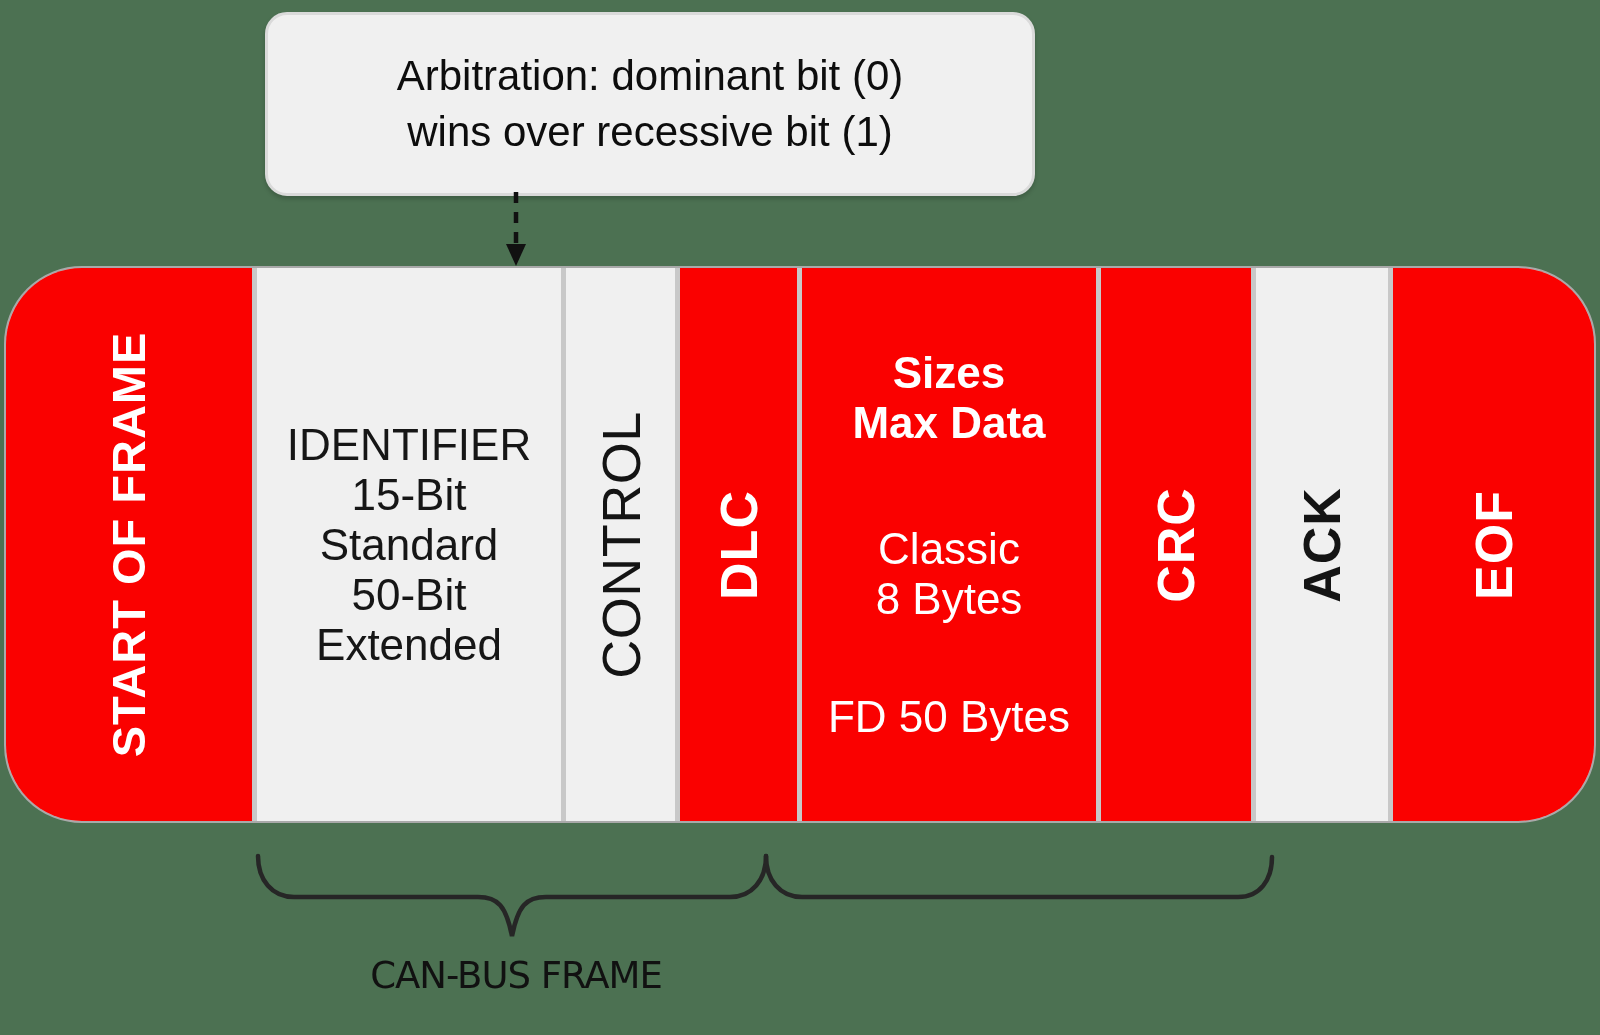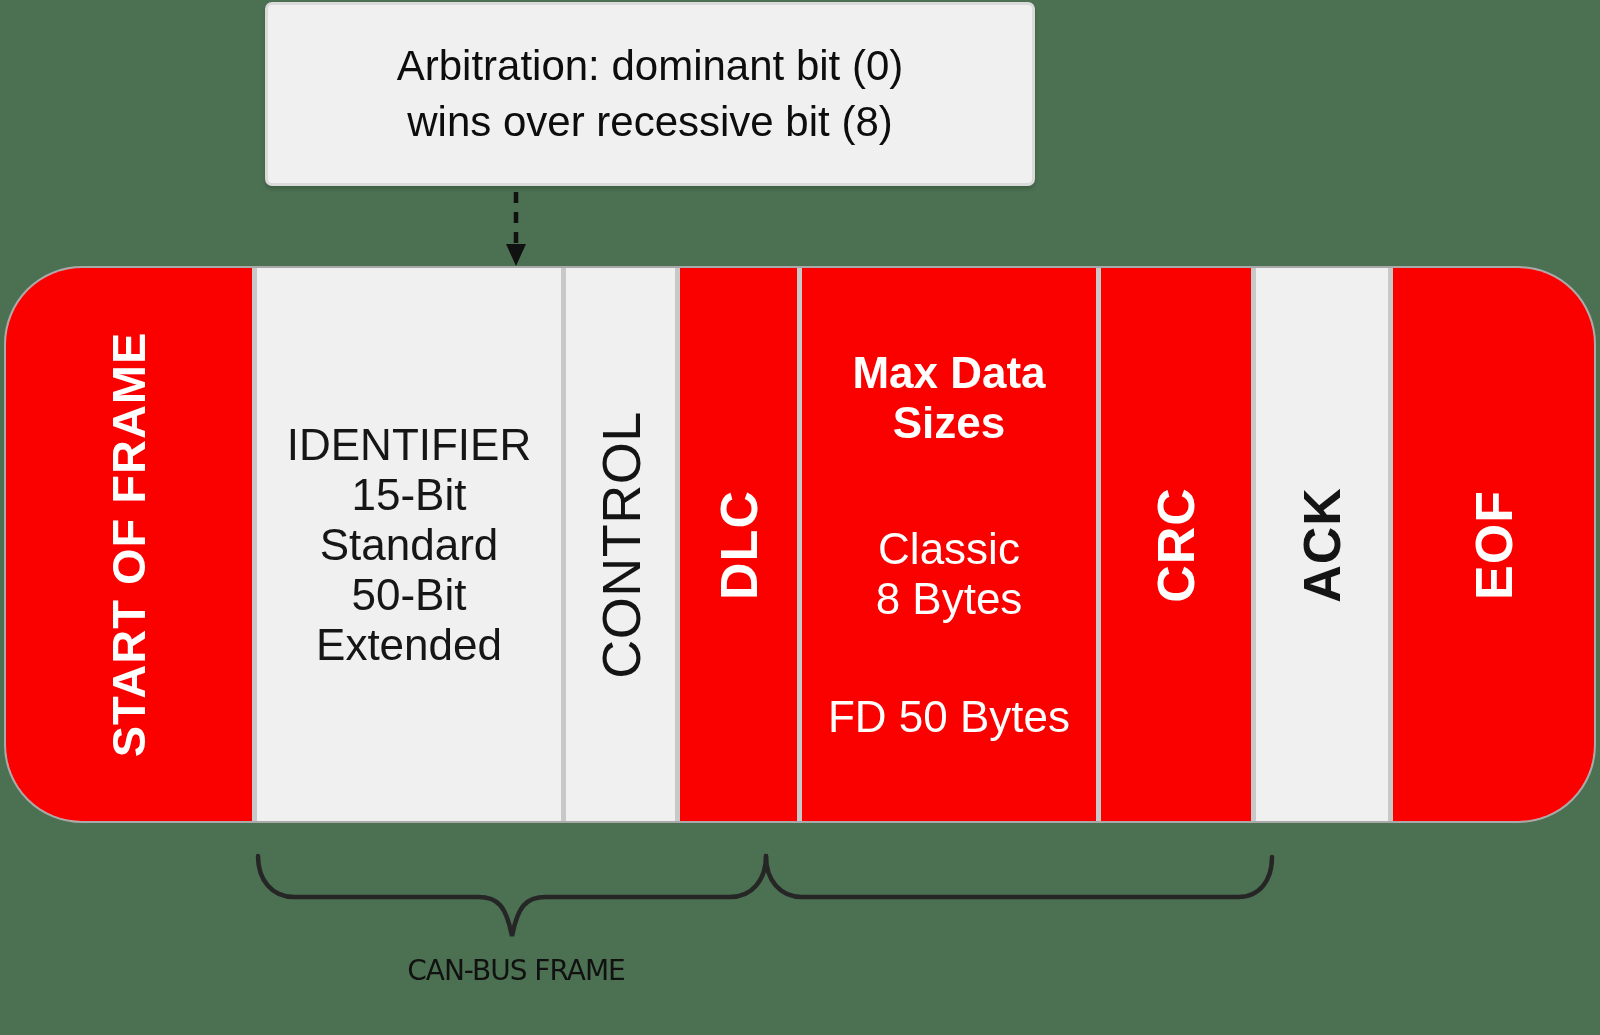--- a/index.html
+++ b/index.html
@@ -5,25 +5,25 @@
   html,body{margin:0;padding:0;}
   .canvas{
     position:relative;
     width:1600px;height:1035px;
     background:#4c7152;
     overflow:hidden;
     font-family:"Liberation Sans", sans-serif;
   }
   
   .callout{
-    position:absolute;left:265px;top:2px;width:770px;height:184px;
+    position:absolute;left:265px;top:12px;width:770px;height:184px;
     box-sizing:border-box;
     background:#f0f0f0;
     border:3px solid #dadada;
-    border-radius:7px;
+    border-radius:22px;
     box-shadow:0 3px 4px rgba(0,0,0,0.18);
     display:flex;flex-direction:column;align-items:center;justify-content:center;
     font-size:42px;line-height:56px;color:#0d0d0d;text-align:center;
   }
   
   .overlay{position:absolute;left:0;top:0;width:1600px;height:1035px;pointer-events:none;}
   
   .bar{
     position:absolute;left:4px;top:266px;width:1592px;height:557px;
     box-sizing:border-box;
@@ -45,32 +45,32 @@
   .vlabel.regular{font-weight:400;font-size:54px;letter-spacing:0.5px;}
   .idblock{text-align:center;font-size:44px;line-height:50px;color:#161616;}
   .maxblock{text-align:center;font-size:44px;line-height:50px;color:#ffffff;}
   .max-heading{font-weight:bold;margin-bottom:76px;}
   .max-classic{margin-bottom:68px;}
   
   .frame-label{
     position:absolute;left:516px;top:954px;
     transform:translateX(-50%);
     font-family:"DejaVu Sans", sans-serif;
-    font-size:28px;letter-spacing:-1px;
+    font-size:37px;letter-spacing:-1px;
     color:#111111;white-space:nowrap;
   }
 </style>
 </head>
 <body>
 
 <div class="canvas">
 
   <div class="callout">
     <div>Arbitration: dominant bit (0)</div>
-    <div>wins over recessive bit (8)</div>
+    <div>wins over recessive bit (1)</div>
   </div>
 
   <svg class="overlay" viewBox="0 0 1600 1035" xmlns="http://www.w3.org/2000/svg">
     <g>
       <line x1="516" y1="192" x2="516" y2="246" stroke="#111111" stroke-width="4.5" stroke-dasharray="11 9"></line>
       <polygon points="516,266 506,244 526,244" fill="#111111"></polygon>
     </g>
     <path d="M 258 856 C 258 880 272 897 294 897 L 478 897 C 498 897 506 906 512 936 C 518 906 526 897 546 897 L 730 897 C 752 897 766 880 766 856" fill="none" stroke="#262626" stroke-width="4.5" stroke-linecap="round"></path>
     <path d="M 766 856 C 766 880 780 897 802 897 L 1238 897 C 1260 897 1272 880 1272 857" fill="none" stroke="#262626" stroke-width="4.5" stroke-linecap="round"></path>
   </svg>
@@ -93,22 +93,22 @@
       <span class="vlabel regular">CONTROL</span>
     </div>
 
     <div class="seg red" style="width:117px;">
       <span class="vlabel">DLC</span>
     </div>
 
     <div class="seg red" style="width:294px;">
       <div class="maxblock">
         <div class="max-heading">
+          <div>Sizes</div>
           <div>Max Data</div>
-          <div>Sizes</div>
         </div>
         <div class="max-classic">
           <div>Classic</div>
           <div>8 Bytes</div>
         </div>
         <div>FD 50 Bytes</div>
       </div>
     </div>
 
     <div class="seg red" style="width:150px;">

